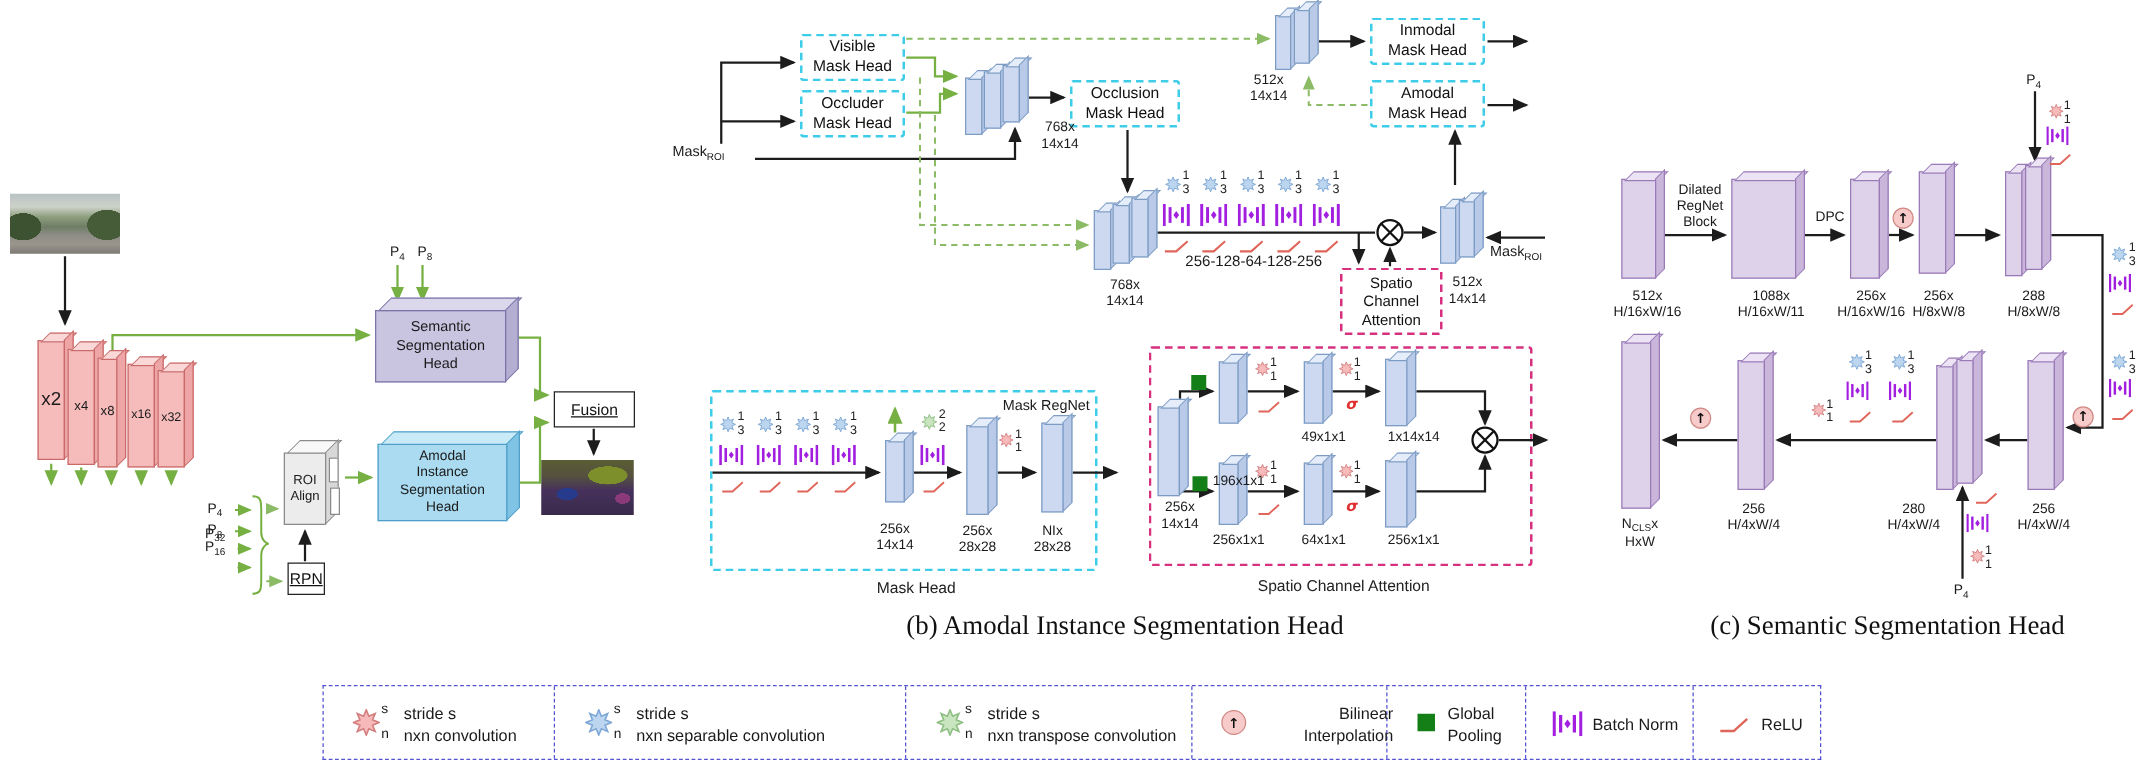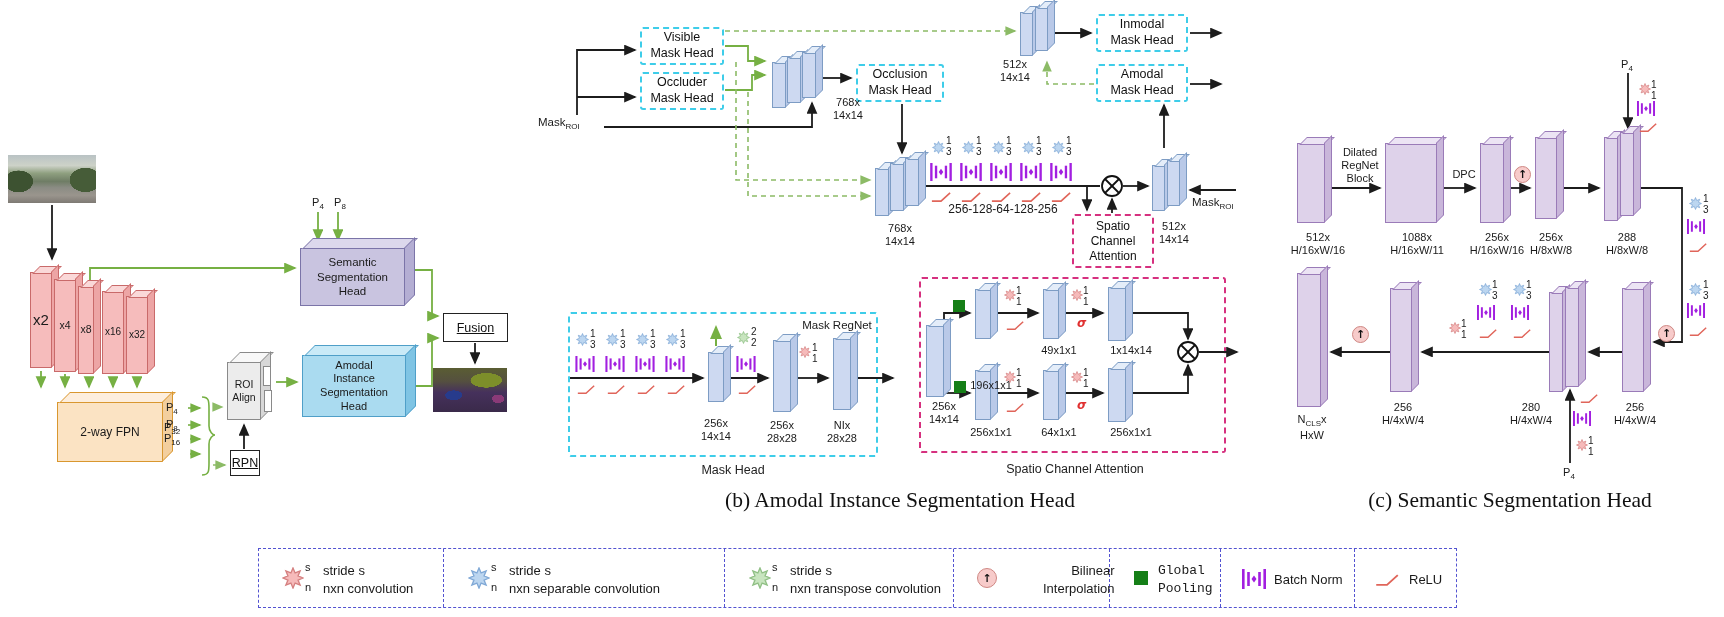--- a/index.html
+++ b/index.html
@@ -204,23 +204,20 @@
 <div class="slab pinke" style="left:78px;top:286px;width:16px;height:88px;">
       <span class="bx-label" style="font-size:10.5px">x8</span>
     </div>
 <div class="slab pinke" style="left:102px;top:291px;width:22px;height:83px;">
       <span class="bx-label" style="font-size:10px">x16</span>
     </div>
 <div class="slab pinke" style="left:126px;top:296px;width:22px;height:78px;">
       <span class="bx-label" style="font-size:10px">x32</span>
     </div>
 
-<div class="slab orange d10" style="left:57px;top:402px;width:106px;height:60px;">
-      <span class="bx-label" style="font-size:12px">2-way FPN</span>
-    </div>
 
 <div class="lbl left" style="left:166px;top:401px;width:26px;"><span>P</span><sub>4</sub></div>
 <div class="lbl left" style="left:166px;top:418px;width:26px;"><span>P</span><sub>8</sub></div>
 <div class="lbl left" style="left:164px;top:432px;width:26px;"><span>P</span><sub>16</sub></div>
 <div class="lbl left" style="left:164px;top:421px;width:26px;"><span>P</span><sub>32</sub></div>
 
 <div class="slab gray d10" style="left:227px;top:362px;width:34px;height:58px;">
       <span class="bx-label" style="font-size:10.5px">ROI
 Align</span>
     </div>
@@ -670,21 +667,21 @@
   <span class="lsn" style="left:513px;top:12px;">s</span>
   <span class="lsn" style="left:513px;top:32px;">n</span>
   <div class="llbl" style="left:531px;top:13px;">stride s
 nxn transpose convolution</div>
 
   <div class="bilin" style="left:718px;top:19px;width:20px;height:20px;"></div>
   <div class="llbl" style="left:784px;top:13px;text-align:right;">Bilinear
 Interpolation</div>
 
   <div class="gpool" style="left:875px;top:22px;width:14px;height:14px;"></div>
-  <div class="llbl" style="left:899px;top:13px;font-family:Liberation Mono, monospace;">Global
+  <div class="llbl" style="left:899px;top:13px;">Global
 Pooling</div>
 
   <svg class="icon" style="left:983px;top:20px" width="24" height="20">
         <use href="#bnsym"></use>
       </svg>
   <div class="llbl" style="left:1015px;top:22px;">Batch Norm</div>
 
   <svg class="icon" style="left:1116px;top:24px" width="24" height="14">
         <use href="#relusym"></use>
       </svg>

